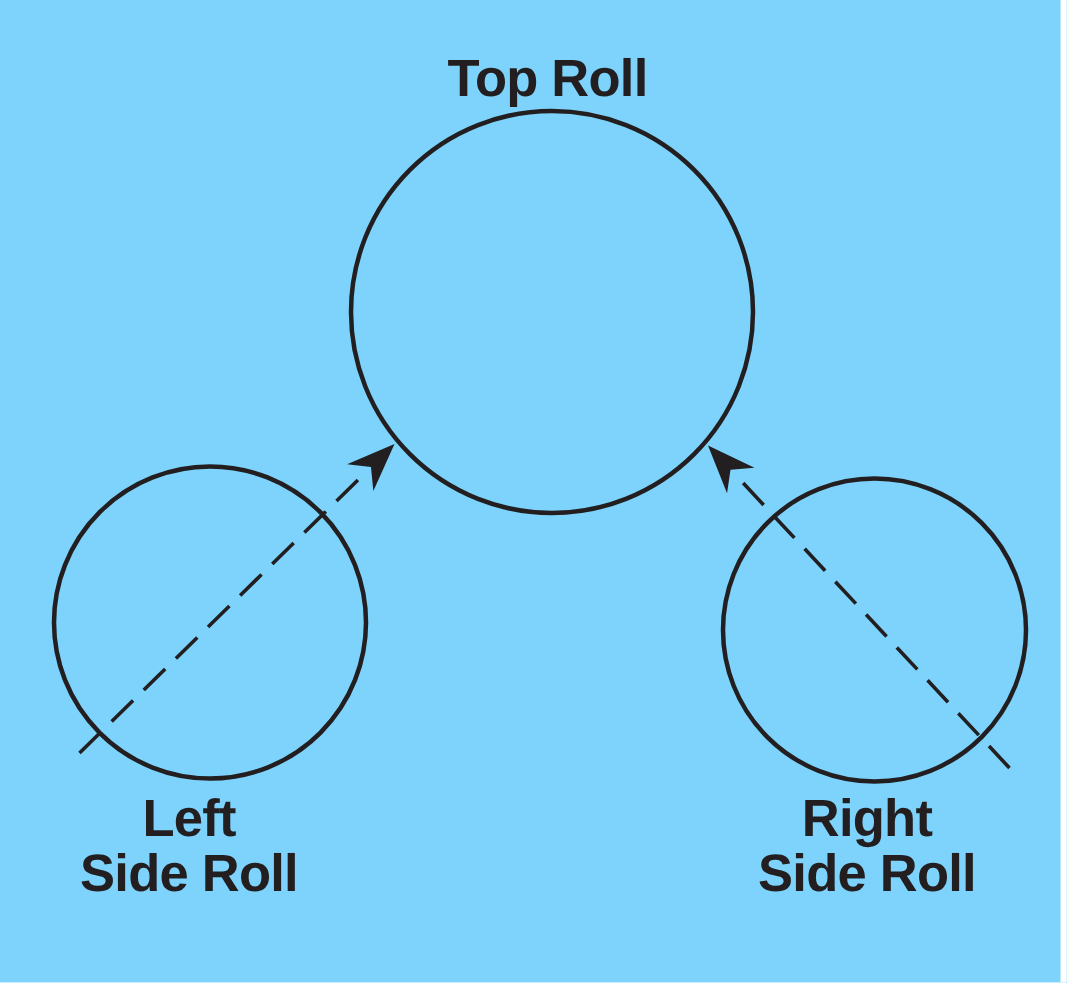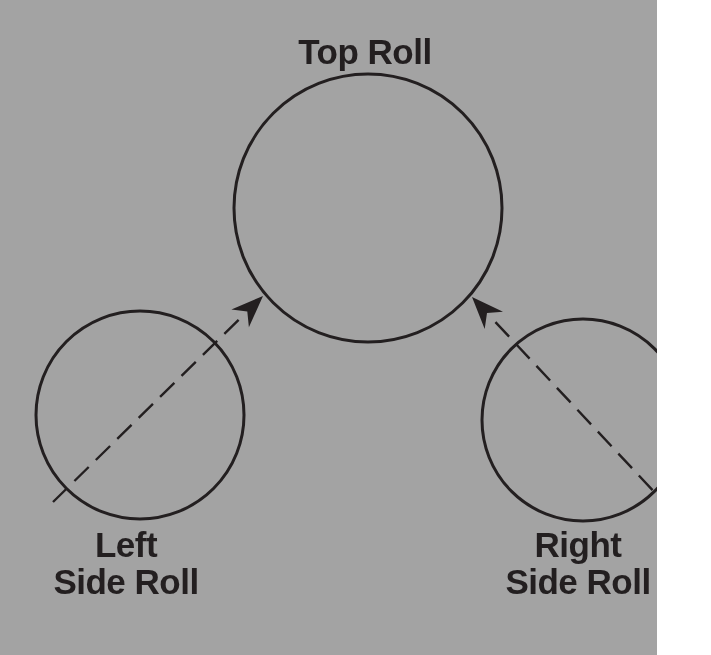--- a/index.html
+++ b/index.html
@@ -3,23 +3,23 @@
 <meta charset="utf-8">
 <style>
   html, body {
     margin: 0;
     padding: 0;
     background: #ffffff;
     font-family: "Liberation Sans", sans-serif;
   }
   .stage {
     position: relative;
-    width: 657px;
+    width: 707px;
     height: 655px;
-    background: #a3a3a3;
+    background: #7dd3fc;
     overflow: hidden;
     text-decoration: underline;
   }
   svg text {
     letter-spacing: -0.5px;
   }
 </style>
 </head>
 <body>
 

